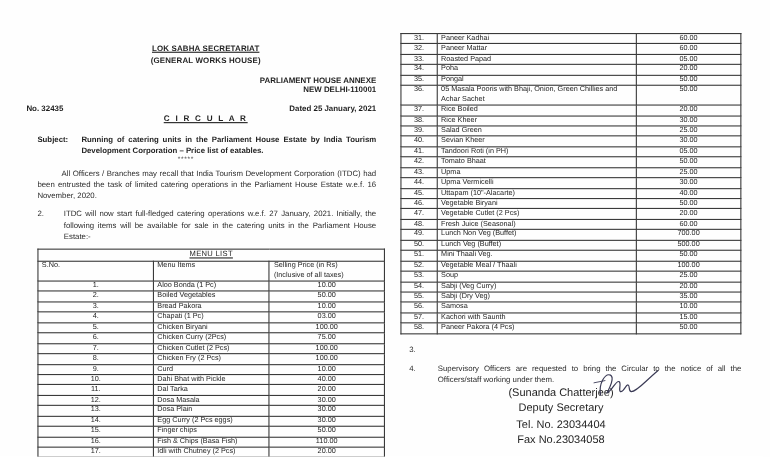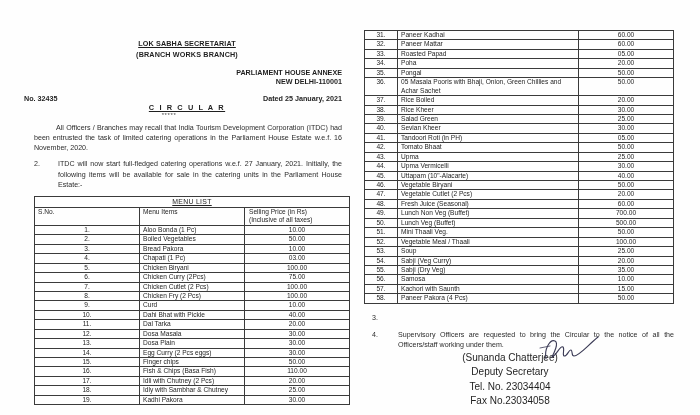--- a/index.html
+++ b/index.html
@@ -189,35 +189,39 @@
 </style>
 </head>
 <body>
 
 <div class="page">
 
   <div class="col-left">
 
     <div class="hdr-org">
       <span class="u">LOK SABHA SECRETARIAT</span>
-      <span class="l2">(BRANCH WORKS BRANCH)</span>
+      <span class="l2">(GENERAL WORKS HOUSE)</span>
     </div>
 
     <div class="hdr-addr">
       <div>PARLIAMENT HOUSE ANNEXE</div>
       <div>NEW DELHI-110001</div>
     </div>
 
     <div class="row-no-date">
       <span>No. 32435</span>
       <span>Dated 25 January, 2021</span>
     </div>
 
     <div class="circular">C I R C U L A R</div>
 
+    <div class="subject">
+      <span class="lbl">Subject:</span>
+      <span class="val">Running of catering units in the Parliament House Estate by India Tourism Development Corporation – Price list of eatables.</span>
+    </div>
     <div class="stars">*****</div>
 
     <div class="para indent">All Officers / Branches may recall that India Tourism Development Corporation (ITDC) had been entrusted the task of limited catering operations in the Parliament House Estate w.e.f. 16 November, 2020.</div>
 
     <div class="para-num">
       <span class="n">2.</span>
       <span class="t">ITDC will now start full-fledged catering operations w.e.f. 27 January, 2021. Initially, the following items will be available for sale in the catering units in the Parliament House Estate:-</span>
     </div>
 
     <div class="left-table-wrap">

